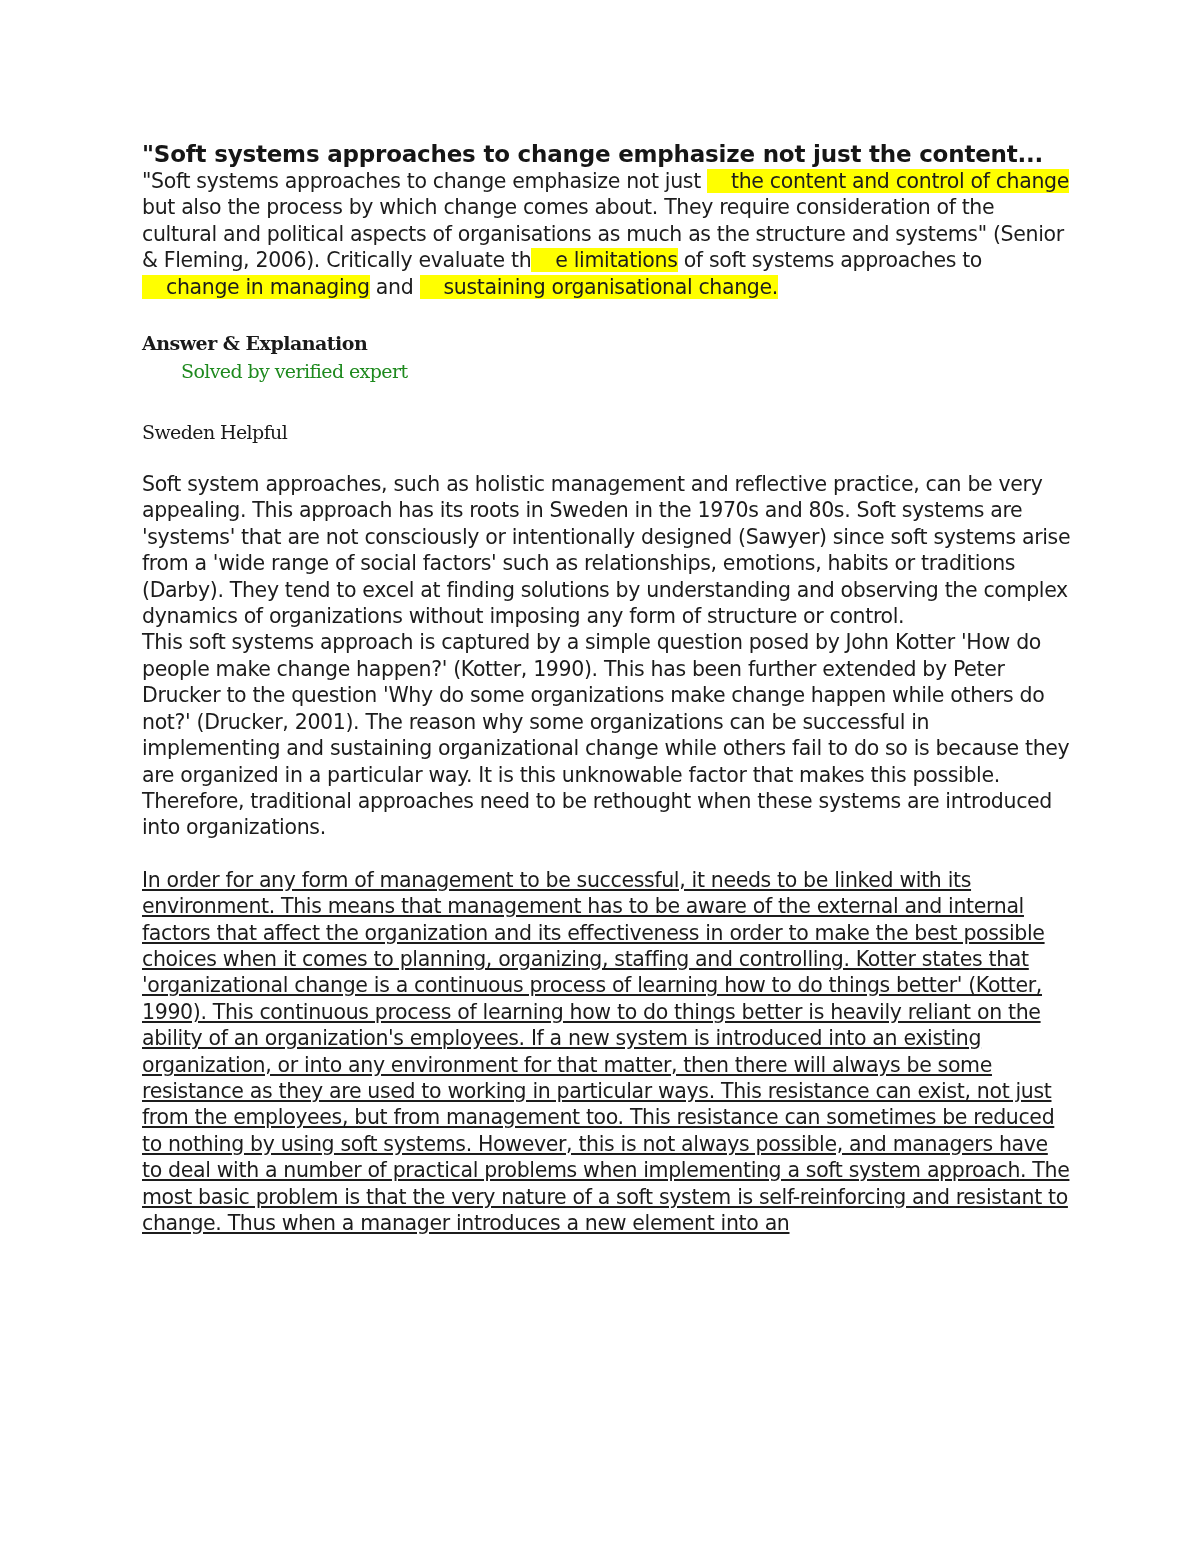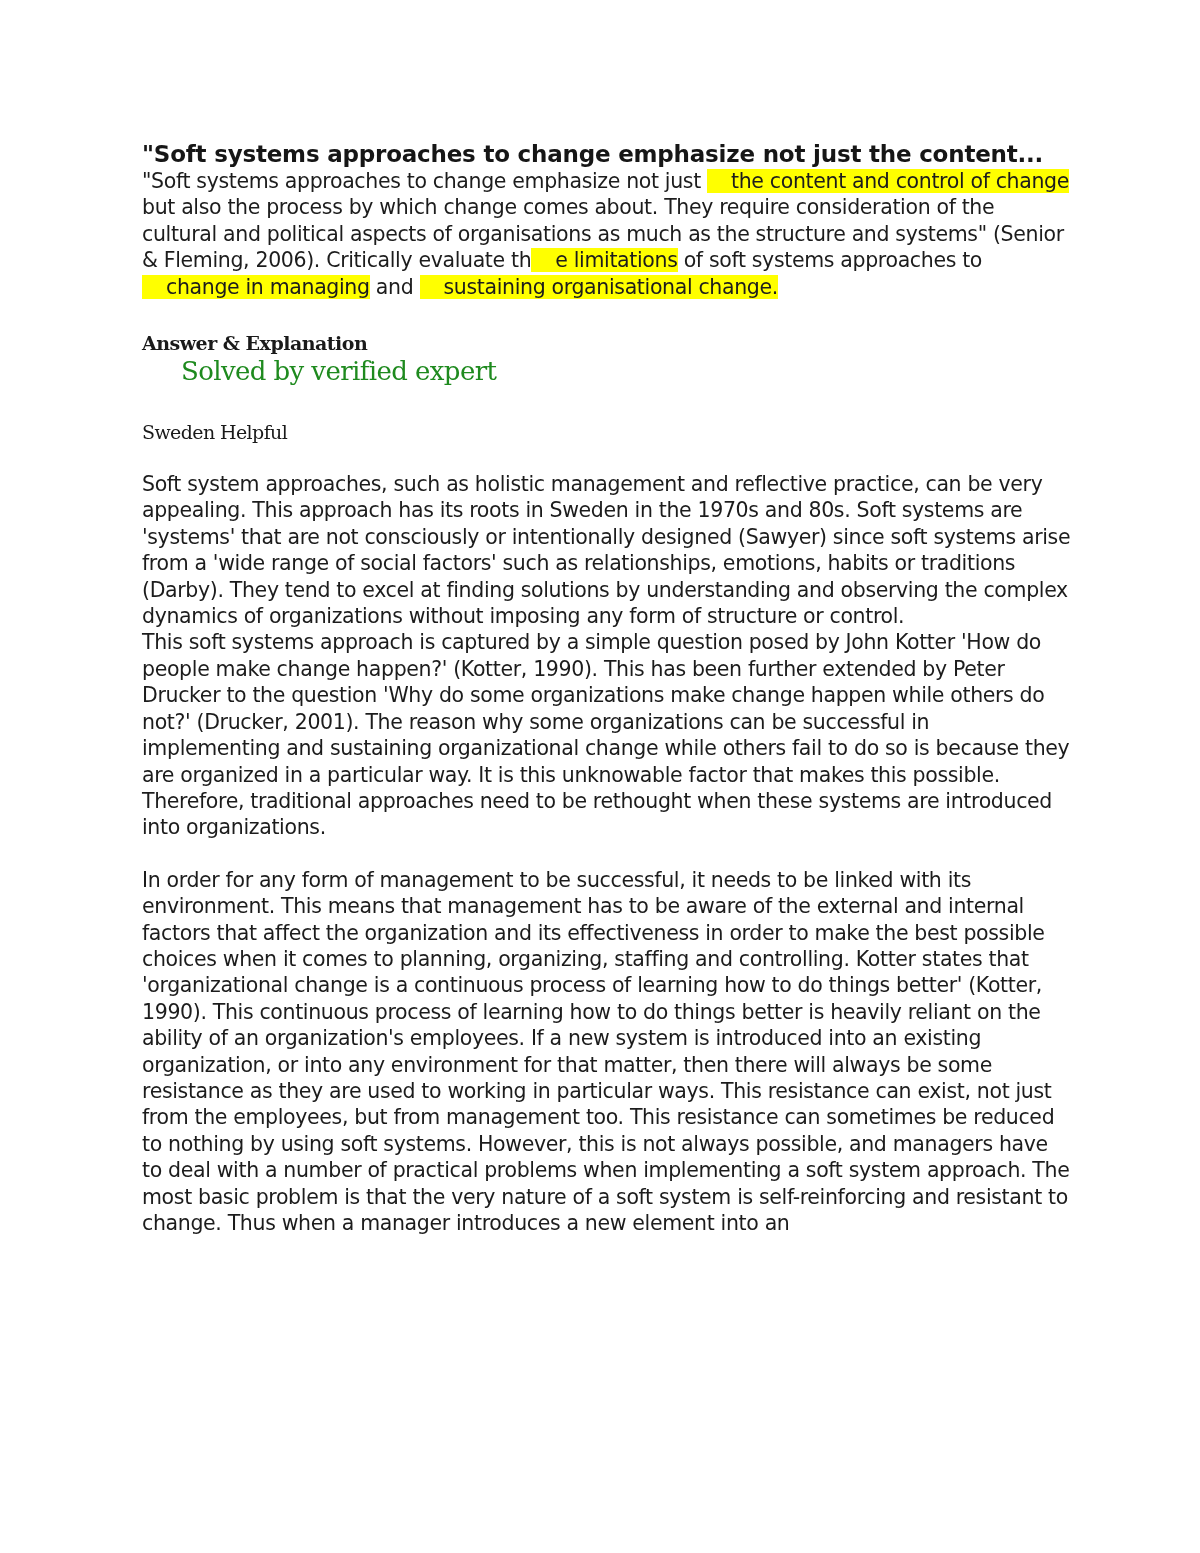--- a/index.html
+++ b/index.html
@@ -12,30 +12,30 @@
   .body-text {
     font-family: "DejaVu Sans", sans-serif; font-size: 20.5px; line-height: 26.4px;
     letter-spacing: -0.35px; margin: 0; color: #1c1c1c;
   }
   .hl { background: #ffff00; padding-left: 24px; }
   .serif-h {
     font-family: "DejaVu Serif", serif; font-weight: bold; font-size: 19px;
     line-height: 26px; margin: 30px 0 0 0; letter-spacing: -0.5px; color: #1a1a1a;
   }
   .verified {
-    font-family: "DejaVu Serif", serif; font-size: 26px; line-height: 30px;
+    font-family: "DejaVu Serif", serif; font-size: 19px; line-height: 30px;
     color: #1e8a1e; margin: 0 0 0 39px; letter-spacing: -0.6px;
   }
   .rated {
     font-family: "DejaVu Serif", serif; font-size: 19px; line-height: 26px;
     margin: 33px 0 0 0; color: #1a1a1a; letter-spacing: -0.6px;
   }
   .para { margin-top: 26px; }
   .para2 { margin-top: 0; }
-  .para3 { margin-top: 26px; }
+  .para3 { margin-top: 26px; text-decoration: underline; }
 </style>
 </head>
 <body>
 
 <div class="page">
   <h1 class="title">"Soft systems approaches to change emphasize not just the content...</h1>
 
   <p class="body-text"><span>"Soft systems approaches to change emphasize not just </span><span class="hl">the content and control of change</span><span> but also the process by which change comes about. They require consideration of the cultural and political aspects of organisations as much as the structure and systems" (Senior &amp; Fleming, 2006). Critically evaluate th</span><span class="hl">e limitations</span><span> of soft systems approaches to </span><span class="hl">change in managing</span><span> and </span><span class="hl">sustaining organisational change.</span></p>
 
   <h2 class="serif-h">Answer &amp; Explanation</h2>

